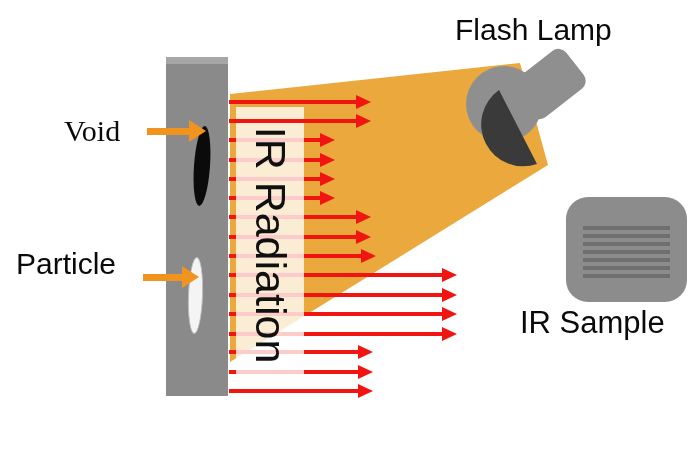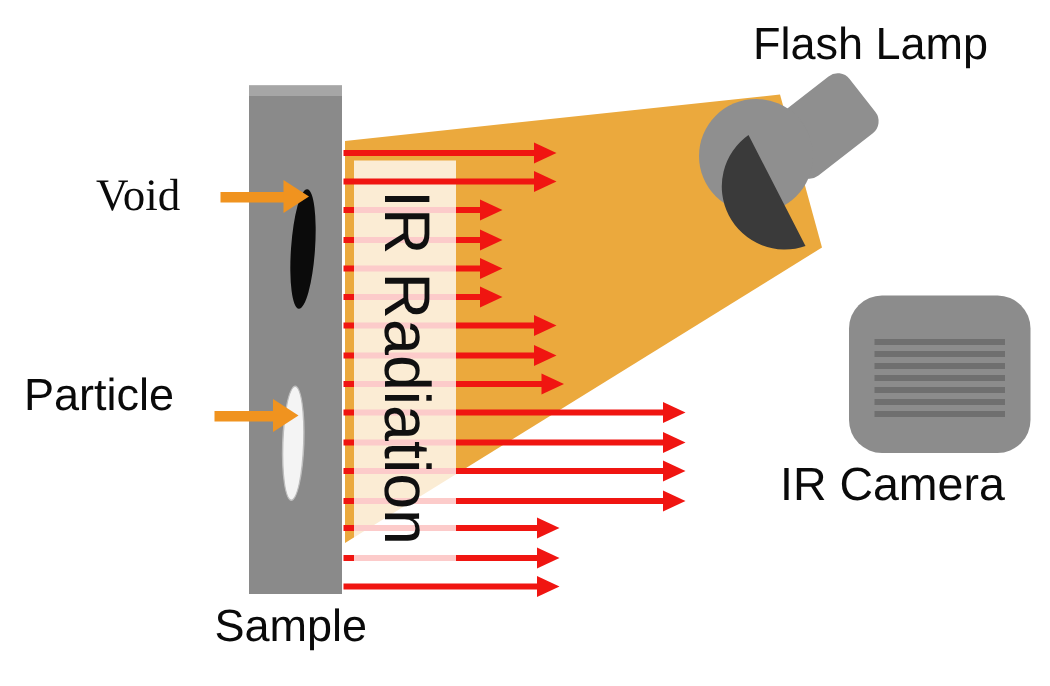--- a/index.html
+++ b/index.html
@@ -33,21 +33,21 @@
 
   
   .parrow{position:absolute;height:22px;}
   .parrow .shaft{position:absolute;left:0;top:8px;height:7px;background:var(--pointer-orange);}
   .parrow .head{position:absolute;right:0;top:0;width:0;height:0;
     border-top:11px solid transparent;border-bottom:11px solid transparent;
     border-left:17px solid var(--pointer-orange);}
 
   
   .diagram-label{position:absolute;font-size:30px;color:#0a0a0a;white-space:nowrap;}
-  #label-flash-lamp{left:455px;top:13px;margin-left:47px;}
+  #label-flash-lamp{left:455px;top:13px;}
   #label-void{left:64px;top:114px;font-family:Liberation Serif, serif;}
   #label-particle{left:16px;top:247px;}
   #label-sample{left:143px;top:401px;}
   #label-ir-camera{left:520px;top:305px;font-size:31px;}
 
   
   #ir-camera{left:566px;top:197px;width:121px;height:105px;border-radius:22px;
     background:var(--camera-gray);}
   #ir-camera-vents{position:absolute;left:17px;top:29px;width:87px;height:56px;
     background:repeating-linear-gradient(to bottom,#6f6f6f 0 4px,transparent 4px 8px);}
@@ -158,15 +158,14 @@
       </div>
       <div class="parrow" style="left: 143px; width: 56px; top: 266px;">
         <div class="shaft" style="width:43px"></div>
         <div class="head"></div>
       </div>
     </div>
 
   <div class="diagram-label" id="label-flash-lamp">Flash Lamp</div>
   <div class="diagram-label" id="label-void">Void</div>
   <div class="diagram-label" id="label-particle">Particle</div>
-  <div class="diagram-label" id="label-sample">Sample</div>
-  <div class="diagram-label" id="label-ir-camera">IR Camera</div>
+  <div class="diagram-label" id="label-ir-camera">IR Sample</div>
 </div>
 
 </body></html>

